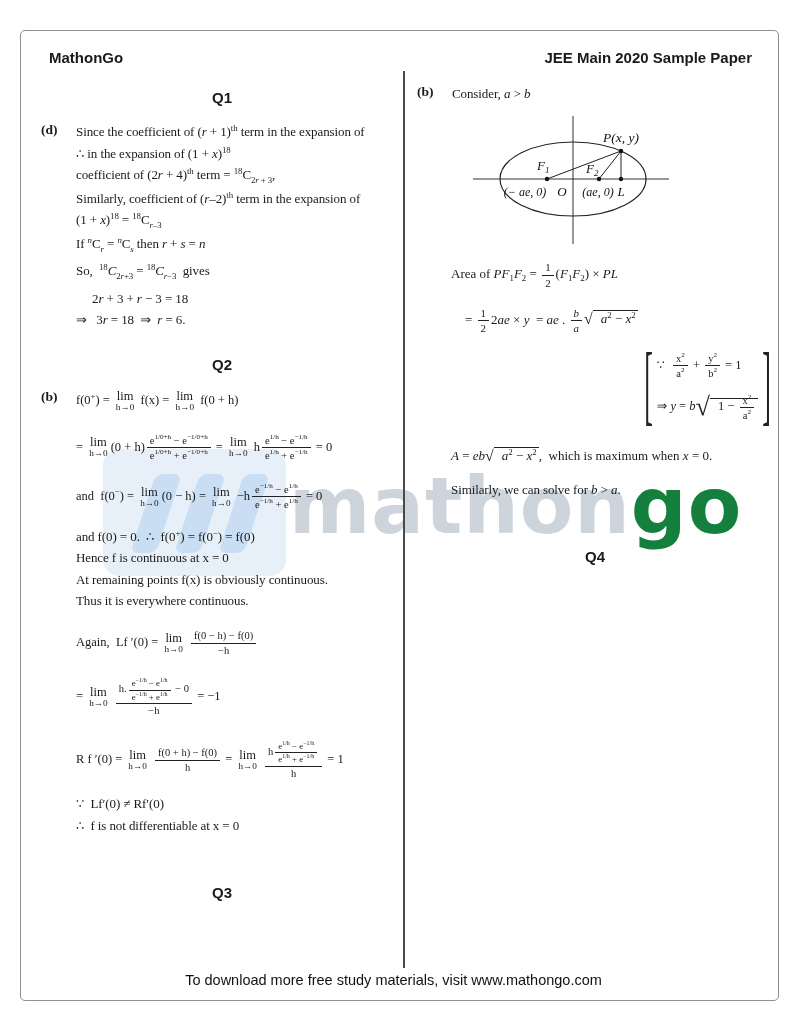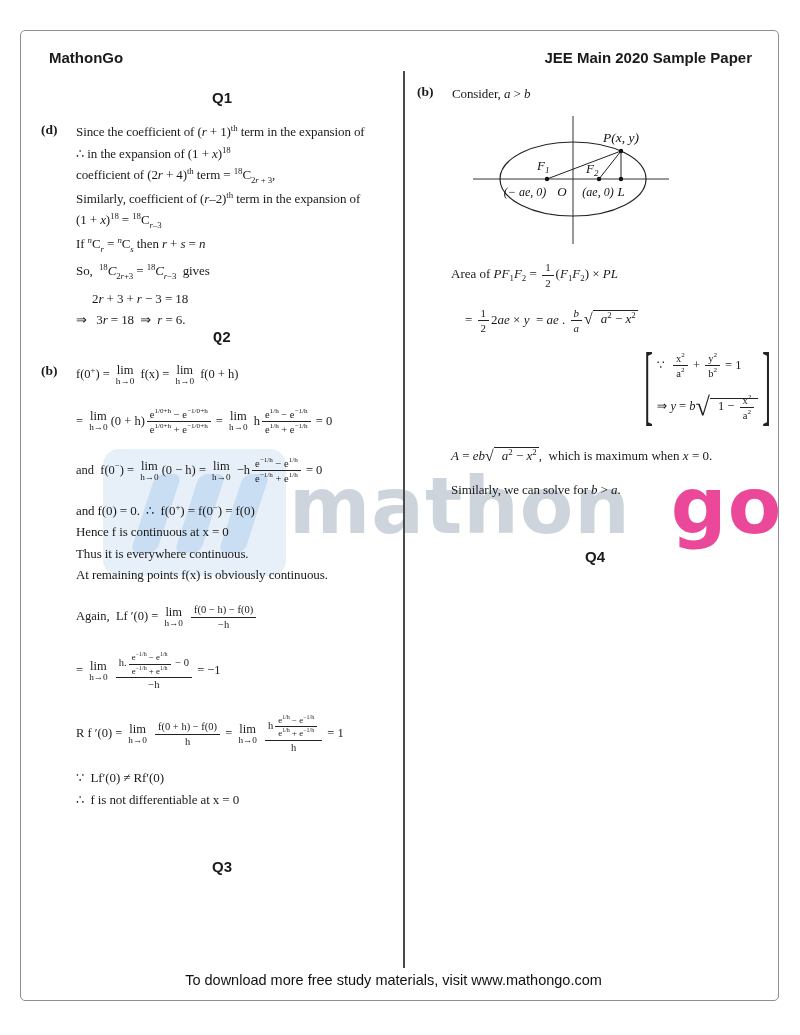--- a/index.html
+++ b/index.html
@@ -18,21 +18,21 @@
   .divider{position:absolute;left:382px;top:40px;width:1.5px;height:897px;background:#4a4a4a;z-index:1;}
   
   .wm{position:absolute;inset:0;z-index:0;pointer-events:none;}
   .wm-tile{position:absolute;left:82px;top:418px;width:183px;height:127px;background:#e7f0f9;border-radius:16px;}
   .wm-slash{position:absolute;top:20%;height:62%;width:14%;background:#c9ddf3;border-radius:8px;transform:skewX(-18deg);}
   .wm-slash.s1{left:22%;} .wm-slash.s2{left:46%;} .wm-slash.s3{left:70%;}
   .wm-word{
     position:absolute;left:268px;top:436px;font:bold 78px "DejaVu Sans",sans-serif;
     line-height:1;letter-spacing:1px;color:#cdd4dc;white-space:nowrap;
   }
-  .wm-word .blue{color:#ec4899;margin-left:40px;}
+  .wm-word .blue{color:#15803d;}
   
   .col{position:absolute;z-index:2;}
   .col-left{left:20px;top:58px;width:362px;}
   .col-right{left:396px;top:52px;width:356px;}
   .qhead{font:bold 15px "Liberation Sans",sans-serif;margin:0;text-align:center;}
   .sol{display:flex;margin-top:15px;}
   .marker{font-weight:bold;font-size:13.5px;width:35px;flex:none;padding-top:1px;}
   .sol-body{min-width:0;width:100%;}
   .ln{font-size:13px;line-height:1.64;letter-spacing:-0.1px;}
   .eq{font-size:12.5px;line-height:1.25;margin:13px 0;white-space:nowrap;}
@@ -95,31 +95,31 @@
         <div class="ln">coefficient of (2<i>r</i> + 4)<sup>th</sup> term = <sup>18</sup>C<sub>2<i>r</i> + 3</sub>,</div>
         <div class="ln">Similarly, coefficient of (<i>r</i>–2)<sup>th</sup> term in the expansion of</div>
         <div class="ln">(1 + <i>x</i>)<sup>18</sup> = <sup>18</sup>C<sub><i>r</i>–3</sub></div>
         <div class="ln">If <sup><i>n</i></sup>C<sub><i>r</i></sub> = <sup><i>n</i></sup>C<sub><i>s</i></sub> then <i>r</i> + <i>s</i> = <i>n</i></div>
         <div class="ln sp">So,&nbsp; <sup>18</sup><i>C</i><sub>2<i>r</i>+3</sub> = <sup>18</sup><i>C</i><sub><i>r</i>−3</sub> &nbsp;gives</div>
         <div class="ln ind sp">2<i>r</i> + 3 + <i>r</i> − 3 = 18</div>
         <div class="ln">⇒&nbsp;&nbsp; 3<i>r</i> = 18 &nbsp;⇒&nbsp; <i>r</i> = 6.</div>
       </div>
     </div>
 
-    <h2 class="qhead" style="font-family:Liberation Mono, monospace;">Q2</h2>
+    <h2 class="qhead" style="margin-top:26px;">Q2</h2>
     <div class="sol">
       <span class="marker">(b)</span>
       <div class="sol-body">
         <div class="eq first">f(0<sup>+</sup>) = <span class="lm">lim<small>h→0</small></span> f(x) = <span class="lm">lim<small>h→0</small></span> f(0 + h)</div>
         <div class="eq" style="margin-top:20px;">= <span class="lm">lim<small>h→0</small></span>(0 + h)<span class="fr"><span class="n">e<sup>1/0+h</sup> − e<sup>−1/0+h</sup></span><span class="d">e<sup>1/0+h</sup> + e<sup>−1/0+h</sup></span></span> = <span class="lm">lim<small>h→0</small></span> h<span class="fr"><span class="n">e<sup>1/h</sup> − e<sup>−1/h</sup></span><span class="d">e<sup>1/h</sup> + e<sup>−1/h</sup></span></span> = 0</div>
         <div class="eq" style="margin-top:20px;">and&nbsp; f(0<sup>−</sup>) = <span class="lm">lim<small>h→0</small></span>(0 − h) = <span class="lm">lim<small>h→0</small></span> −h<span class="fr"><span class="n">e<sup>−1/h</sup> − e<sup>1/h</sup></span><span class="d">e<sup>−1/h</sup> + e<sup>1/h</sup></span></span> = 0</div>
         <div class="ln" style="margin-top:14px;">and f(0) = 0. &nbsp;∴&nbsp; f(0<sup>+</sup>) = f(0<sup>−</sup>) = f(0)</div>
         <div class="ln">Hence f is continuous at x = 0</div>
+        <div class="ln">At remaining points f(x) is obviously continuous.</div>
         <div class="ln">Thus it is everywhere continuous.</div>
-        <div class="ln">At remaining points f(x) is obviously continuous.</div>
         <div class="eq" style="margin-top:18px;">Again,&nbsp; Lf ′(0) = <span class="lm">lim<small>h→0</small></span> <span class="fr"><span class="n">f(0 − h) − f(0)</span><span class="d">−h</span></span></div>
         <div class="eq" style="margin-top:20px;">= <span class="lm">lim<small>h→0</small></span> <span class="fr"><span class="n">h.<span class="fr"><span class="n">e<sup>−1/h</sup> − e<sup>1/h</sup></span><span class="d">e<sup>−1/h</sup> + e<sup>1/h</sup></span></span> − 0</span><span class="d">−h</span></span> = −1</div>
         <div class="eq" style="margin-top:22px;">R f ′(0) = <span class="lm">lim<small>h→0</small></span> <span class="fr"><span class="n">f(0 + h) − f(0)</span><span class="d">h</span></span> = <span class="lm">lim<small>h→0</small></span> <span class="fr"><span class="n">h<span class="fr"><span class="n">e<sup>1/h</sup> − e<sup>−1/h</sup></span><span class="d">e<sup>1/h</sup> + e<sup>−1/h</sup></span></span></span><span class="d">h</span></span> = 1</div>
         <div class="ln" style="margin-top:10px;">∵&nbsp; Lf′(0) ≠ Rf′(0)</div>
         <div class="ln">∴&nbsp; f is not differentiable at x = 0</div>
       </div>
     </div>
 
     <h2 class="qhead q3">Q3</h2>
   </div>

